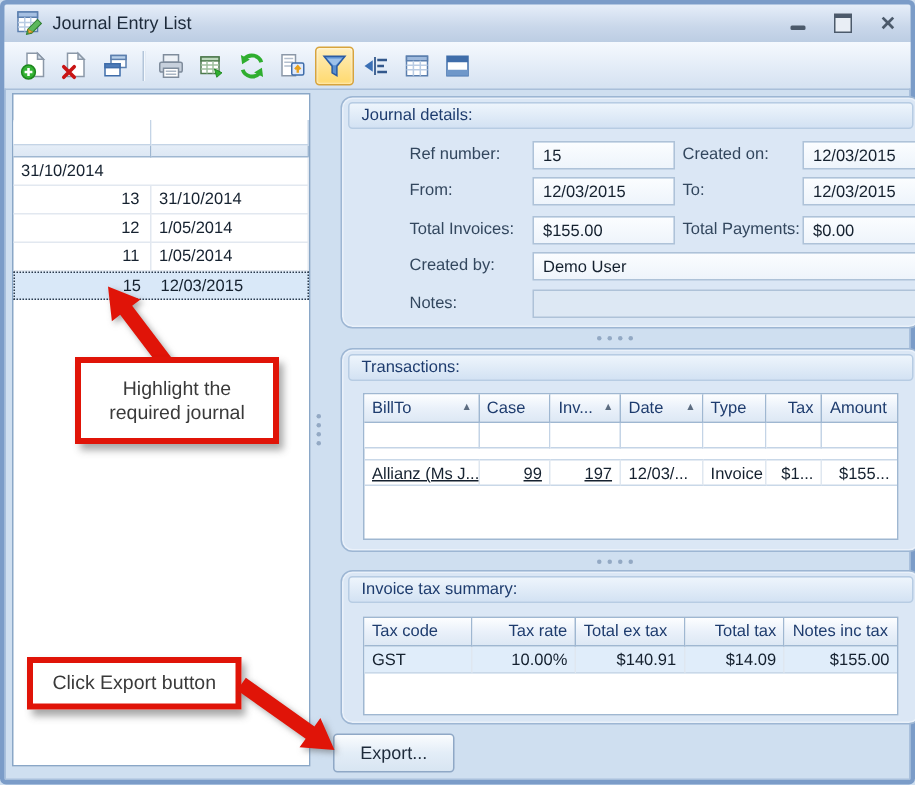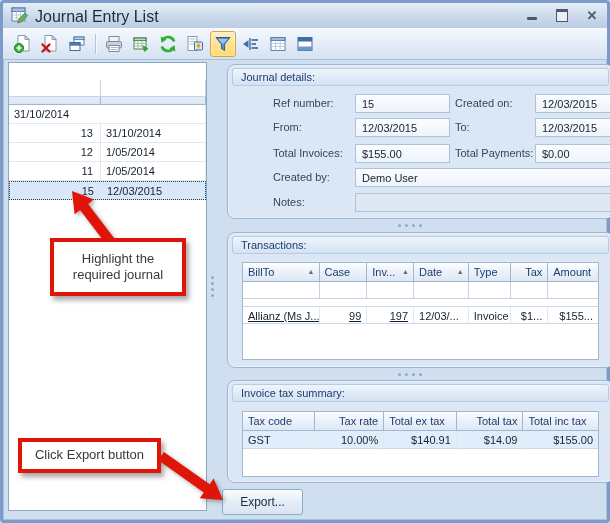--- a/index.html
+++ b/index.html
@@ -5,21 +5,21 @@
   html,body{margin:0;padding:0;}
   body{width:610px;height:523px;font-family:"Liberation Sans",sans-serif;background:#cfdff0;overflow:hidden;}
   .window{position:absolute;left:0;top:0;width:610px;height:523px;box-sizing:border-box;
     border:3px solid #7b9cc8;border-radius:4px;background:#cfdff0;box-shadow:inset 0 0 0 1px #a9c0dc;}
   .client{position:absolute;left:0;top:0;right:0;bottom:0;}
 
   
   .titlebar{position:absolute;left:0;top:0;right:0;height:25px;
     background:linear-gradient(#e6eef9,#c9d7ea 60%,#bccde3);border-bottom:1px solid #9db4d2;border-radius:2px 2px 0 0;}
   .title-icon{position:absolute;left:8px;top:3px;width:18px;height:18px;}
-  .title-text{position:absolute;left:32px;top:5px;font-size:16px;color:#1d2a3a;}
+  .title-text{position:absolute;left:32px;top:5px;font-size:12px;color:#1d2a3a;}
   .winbtns{position:absolute;right:8px;top:4px;display:flex;gap:16px;align-items:center;height:16px;}
   .wb{width:14px;height:14px;display:flex;align-items:center;justify-content:center;cursor:default;}
   .wb-min i{display:block;width:10px;height:3px;background:#4c5a6b;border-radius:1px;margin-top:6px;}
   .wb-max i{display:block;width:10px;height:9px;border:1px solid #4c5a6b;border-top:3px solid #4c5a6b;background:#e9eef5;}
   .wb-close{font-size:13px;font-weight:bold;color:#4c5a6b;}
 
   
   .toolbar{position:absolute;left:0;top:25px;right:0;height:31px;
     background:linear-gradient(#f5f9fe,#e3ecf7 55%,#d5e2f1);border-bottom:1px solid #a9bfd9;display:flex;align-items:center;padding-left:8px;}
   .tbtn{width:24px;height:24px;display:flex;align-items:center;justify-content:center;border-radius:3px;margin-right:3px;}
@@ -332,21 +332,21 @@
       </div>
 
     <div class="group" style="top:377px;height:103px;">
       <div class="group-h">Invoice tax summary:</div>
       <div class="itable" style="left:14px;top:30px;width:357px;height:66px;">
         <div class="it-hrow">
           <div class="it-hcell" style="width:72px;"><span>Tax code</span></div>
           <div class="it-hcell ra" style="width:70px;"><span>Tax rate</span></div>
           <div class="it-hcell" style="width:73px;"><span>Total ex tax</span></div>
           <div class="it-hcell ra" style="width:67px;"><span>Total tax</span></div>
-          <div class="it-hcell" style="width:75px;border-right:none;"><span>Total inc tax</span></div>
+          <div class="it-hcell" style="width:75px;border-right:none;"><span>Notes inc tax</span></div>
         </div>
         <div class="it-drow plain" style="background:#e0edfa;">
           <div class="it-dcell la" style="width:72px;">GST</div>
           <div class="it-dcell ra" style="width:70px;">10.00%</div>
           <div class="it-dcell ra" style="width:73px;">$140.91</div>
           <div class="it-dcell ra" style="width:67px;">$14.09</div>
           <div class="it-dcell ra" style="width:75px;border-right:none;">$155.00</div>
         </div>
       </div>
     </div>

